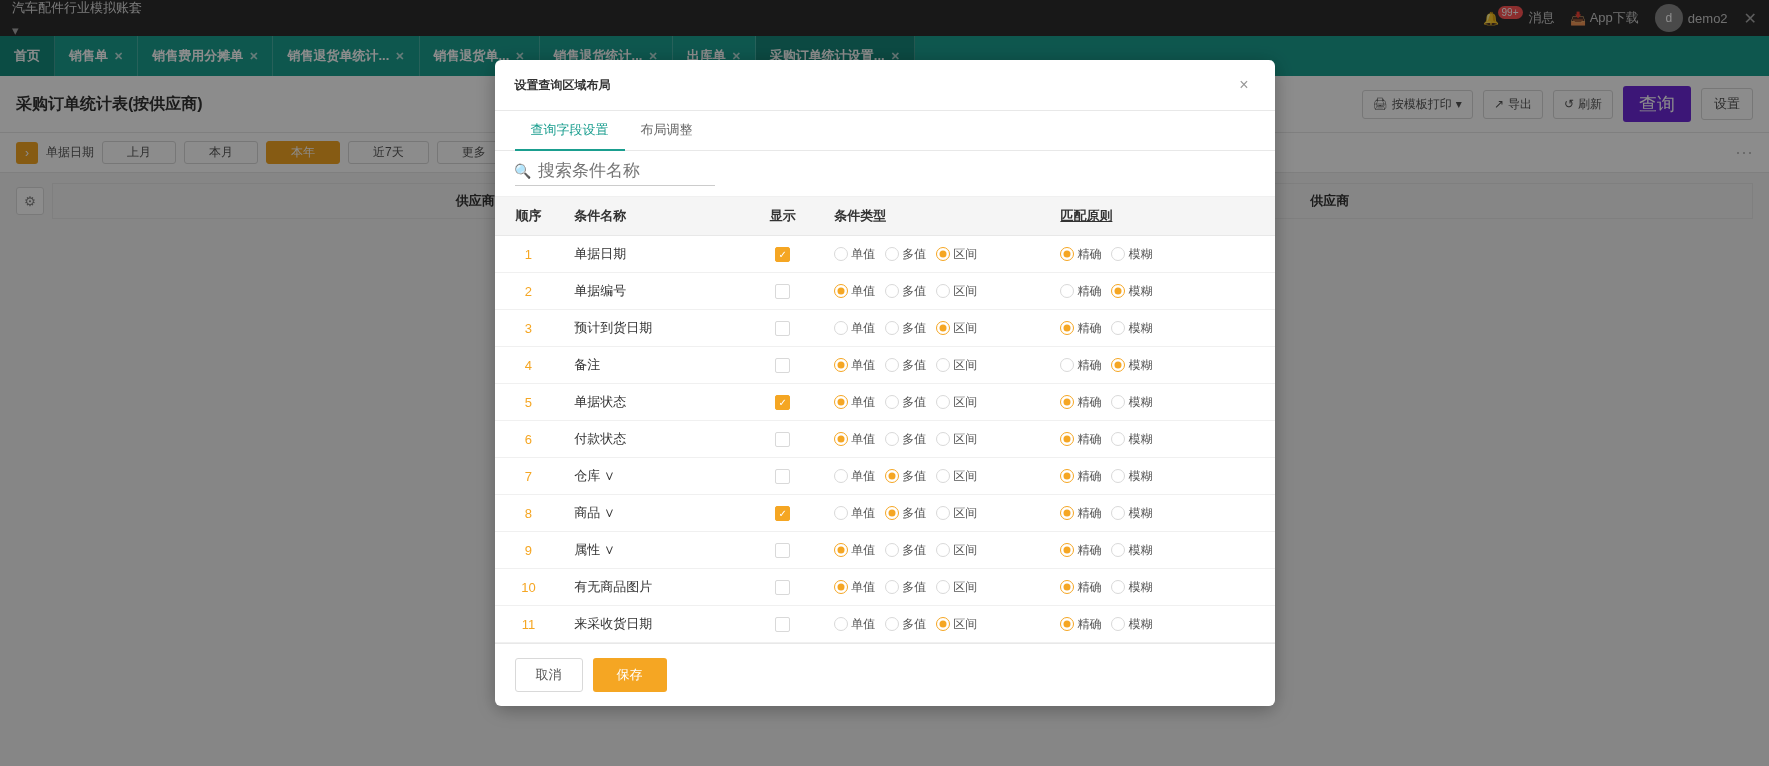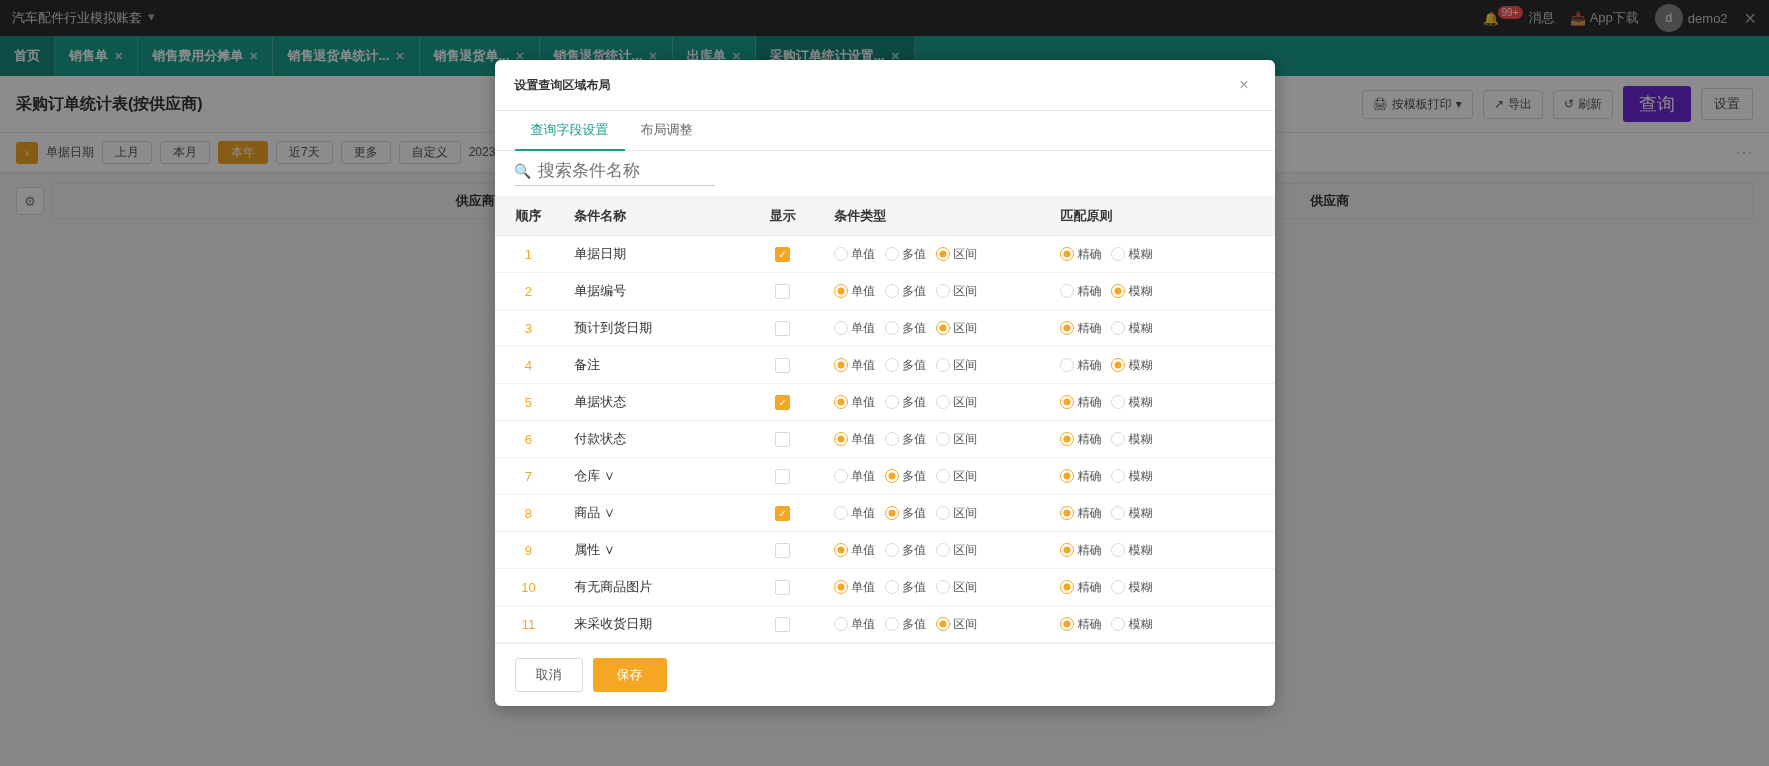--- a/index.html
+++ b/index.html
@@ -8,21 +8,21 @@
     
     .top-bar {
       height: 36px;
       background: #2d2d2d;
       display: flex;
       align-items: center;
       justify-content: space-between;
       padding: 0 12px;
       color: #ccc;
     }
-    .top-bar-left { font-size: 13px; color: #ddd; display: flex; align-items: flex-start; gap: 6px; }
+    .top-bar-left { font-size: 13px; color: #ddd; display: flex; align-items: flex-start; gap: 6px; flex-direction: column; }
     .top-bar-right { display: flex; align-items: center; gap: 16px; font-size: 13px; color: #ccc; }
     .notification-badge {
       background: #f55; color: white; border-radius: 10px; font-size: 10px;
       padding: 1px 4px; position: relative; top: -6px; left: -4px;
     }
     .user-avatar {
       width: 28px; height: 28px; border-radius: 50%; background: #888;
       display: inline-flex; align-items: center; justify-content: center; color: white; font-size: 12px;
     }
 
@@ -94,21 +94,21 @@
       gap: 8px;
       border-bottom: 1px solid #e8e8e8;
       flex-wrap: wrap;
     }
     .filter-toggle {
       background: #f5a623; color: white; border: none; padding: 4px 8px;
       border-radius: 3px; cursor: pointer; font-size: 12px; min-width: 22px;
     }
     .filter-label { color: #555; font-size: 12px; }
     .filter-btn {
-      padding: 2px 12px; border: 1px solid #d9d9d9; border-radius: 3px;
+      padding: 2px 24px; border: 1px solid #d9d9d9; border-radius: 3px;
       cursor: pointer; font-size: 12px; background: white; color: #555;
     }
     .filter-btn.active {
       background: #f5a623; color: white; border-color: #f5a623;
     }
     .filter-date { font-size: 12px; color: #555; }
 
     
     .table-wrapper { padding: 10px 16px; }
     .table-header-row {
@@ -248,21 +248,21 @@
     }
     .btn-save {
       padding: 7px 24px; border: none; border-radius: 3px;
       background: #f5a623; color: white; cursor: pointer; font-size: 13px; font-weight: 500;
     }
 
     .col-order { width: 60px; }
     .col-name { width: 160px; }
     .col-show { width: 70px; }
     .col-type { width: 200px; }
-    .col-match { width: 200px; }
+    .col-match { width: 200px; text-decoration: underline; }
   </style>
 </head>
 <body>
 
 <div class="top-bar">
   <div class="top-bar-left">
     <span>汽车配件行业模拟账套</span>
     <span style="color:#aaa;">▾</span>
   </div>
   <div class="top-bar-right">

